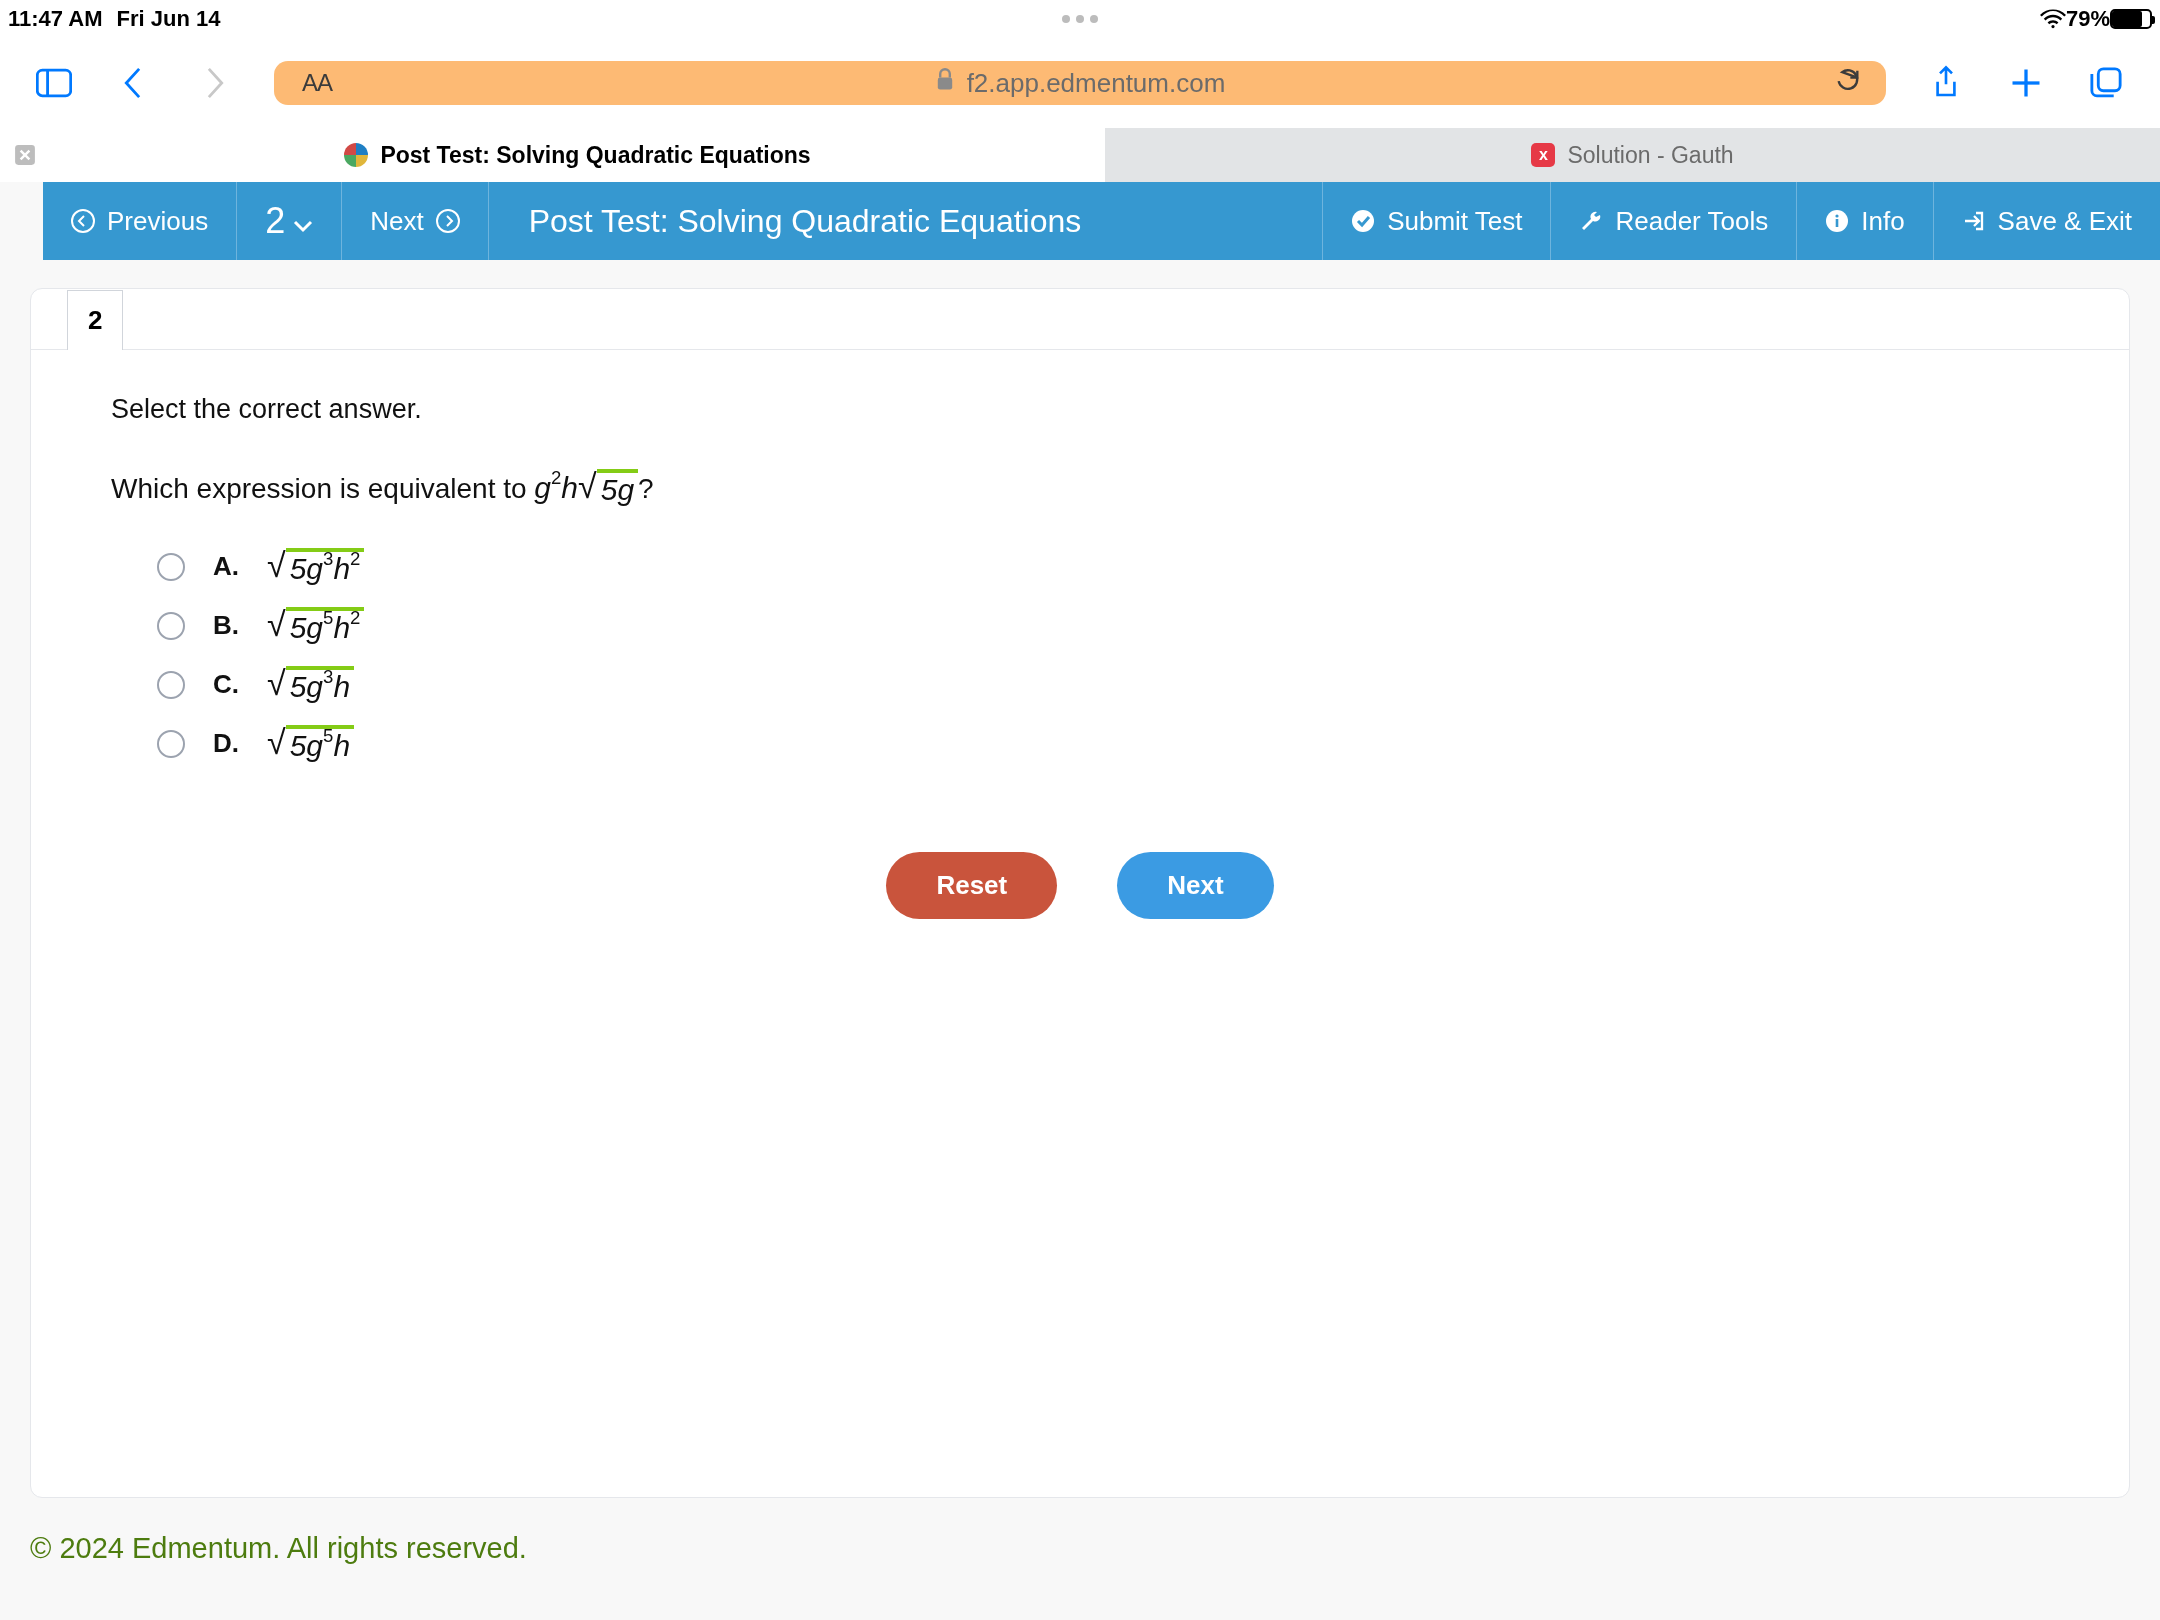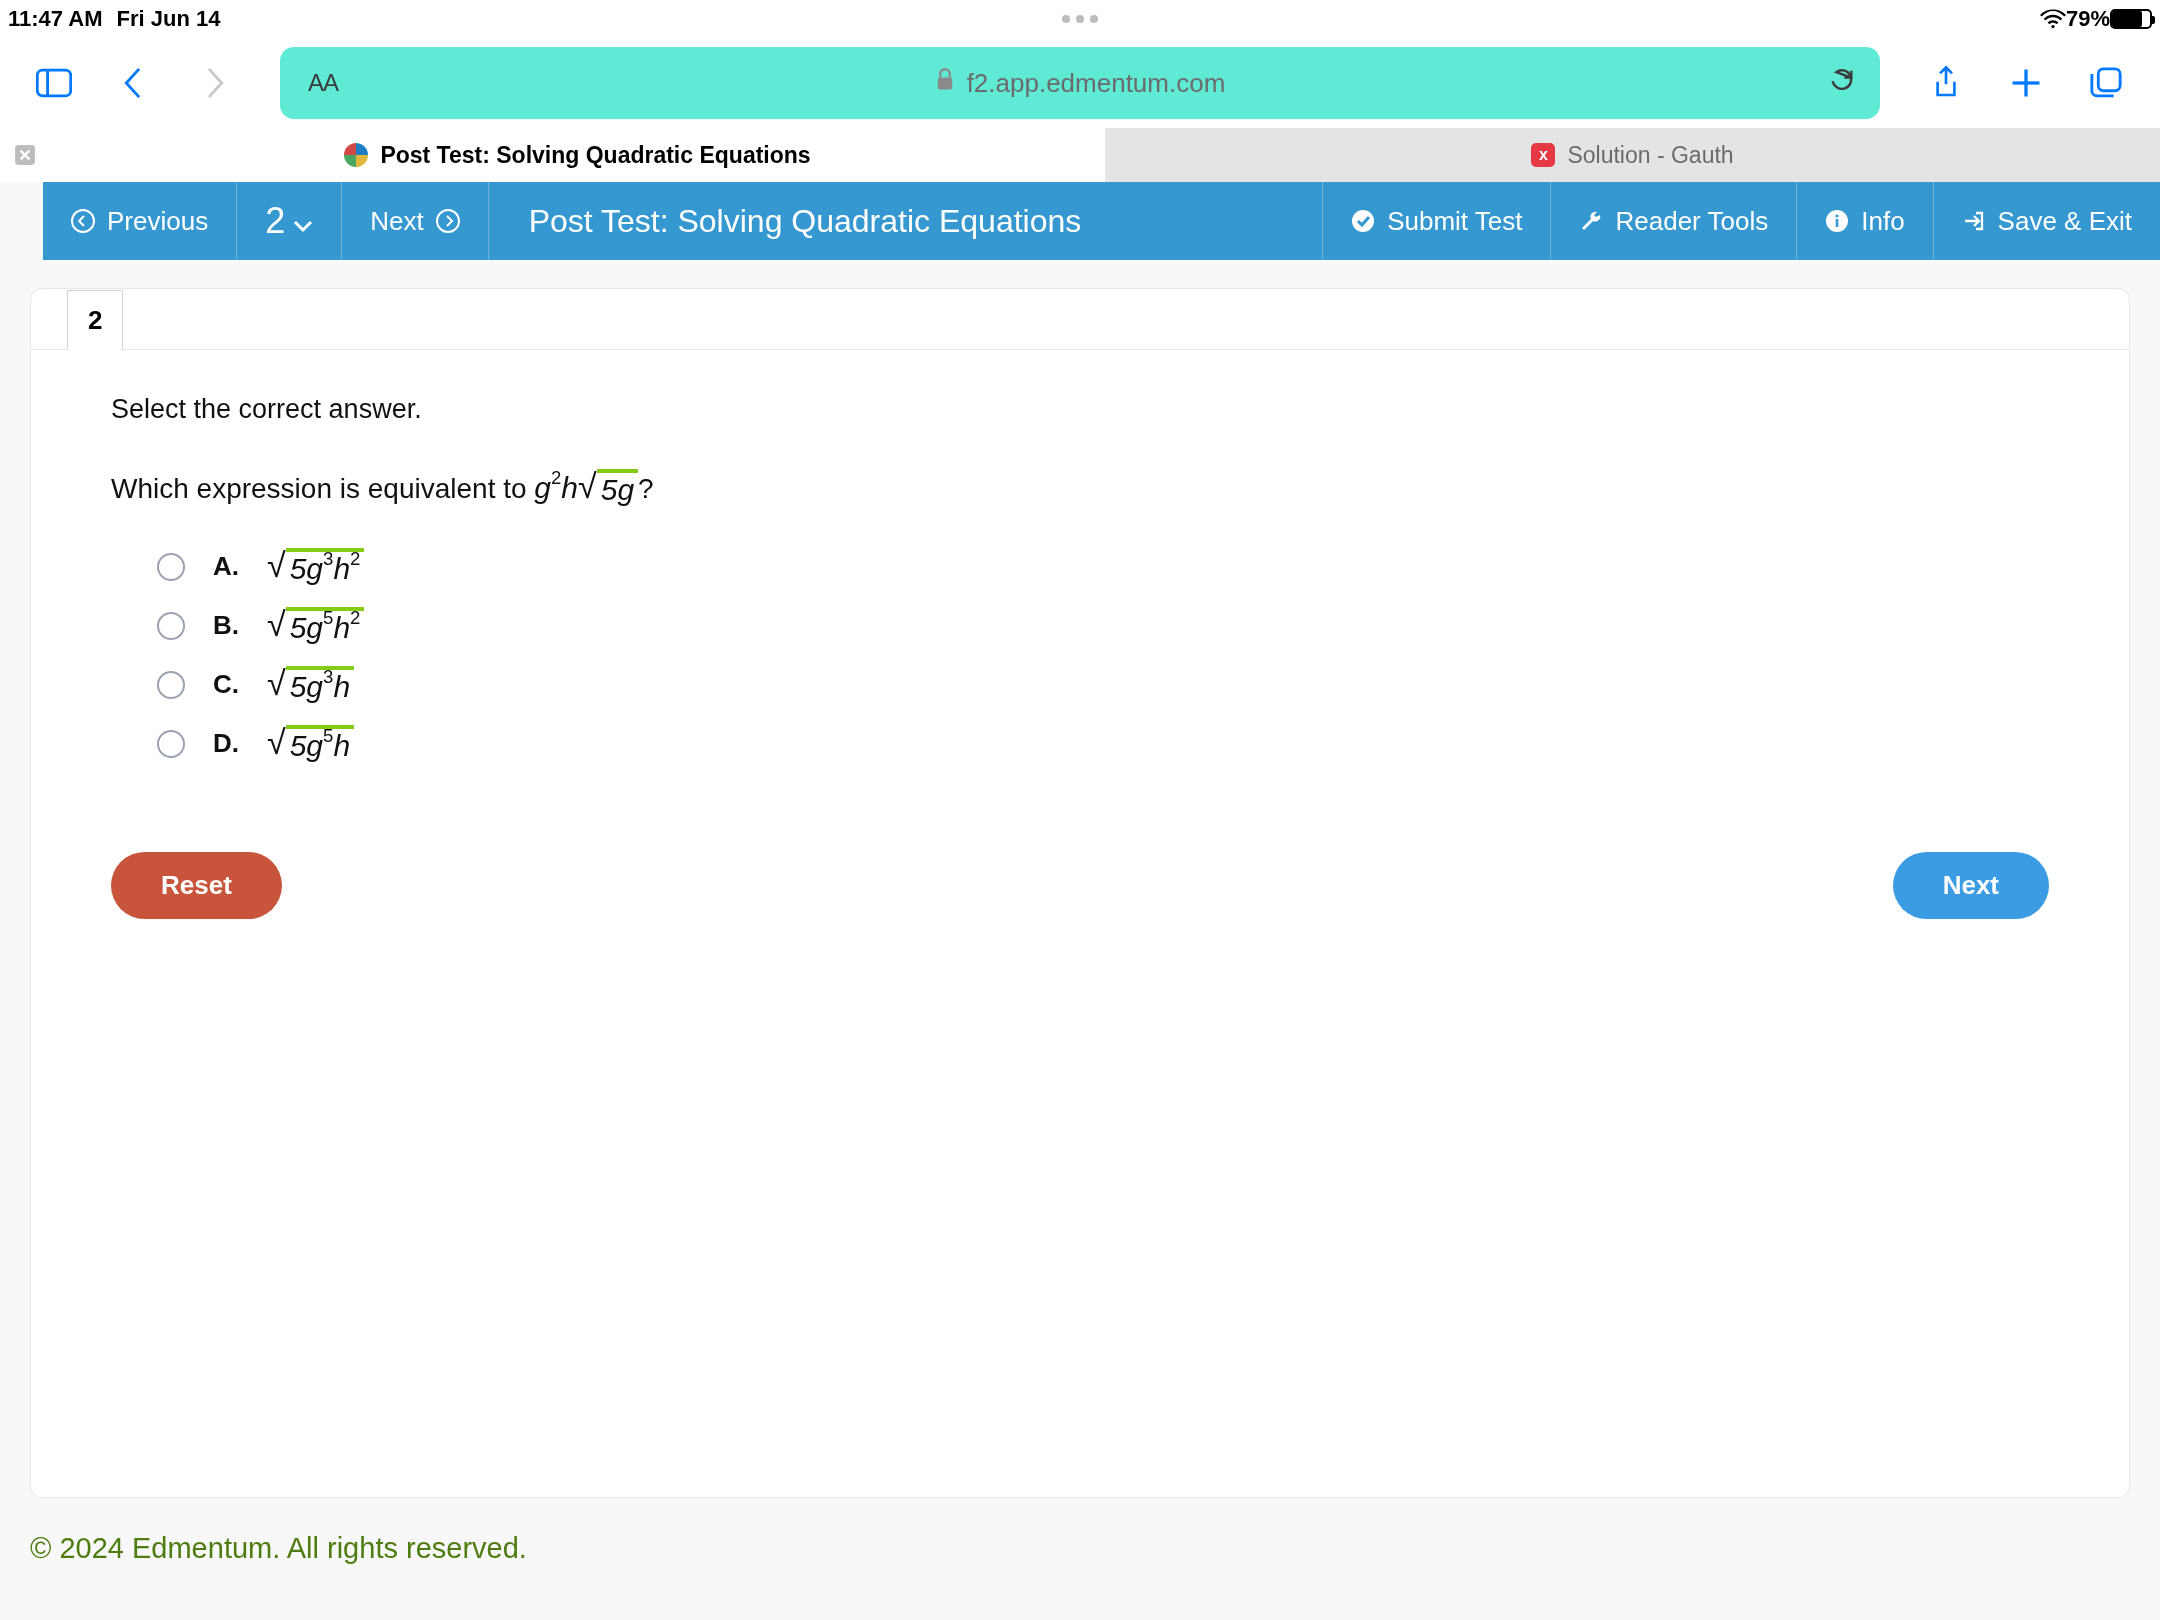--- a/index.html
+++ b/index.html
@@ -14,21 +14,21 @@
 .wifi-icon { display: inline-flex; }
 .battery { width: 42px; height: 20px; border: 2px solid #000; border-radius: 5px; position: relative; display:flex; align-items:center; }
 .battery::after { content: ""; position: absolute; right: -5px; top: 5px; width: 3px; height: 8px; background: #000; border-radius: 0 2px 2px 0; }
 .battery-fill { background: #000; height: 100%; width: 79%; border-radius: 2px; }
 
 
 .safari-bar { height: 90px; display: flex; align-items: center; padding: 0 30px; gap: 32px; background: #fff; }
 .safari-btn { width: 48px; height: 48px; display:flex; align-items:center; justify-content:center; color:#0079ff; }
 .safari-btn.disabled { color:#c8c8c8; }
 .safari-btn svg{ width:36px; height:36px; stroke:currentColor; fill:none; stroke-width:2.2; }
-.address { flex: 1; height: 72px; background: #5eead4; border-radius: 14px; display: flex; align-items: center; justify-content: center; gap: 12px; font-size: 26px; color: #6b6b6b; margin: 0 10px; position:relative; }
+.address { flex: 1; height: 44px; background: #fdba74; border-radius: 14px; display: flex; align-items: center; justify-content: center; gap: 12px; font-size: 26px; color: #6b6b6b; margin: 0 4px; position:relative; }
 .address .aa { position:absolute; left:28px; font-size:24px; color:#3b3b3b; letter-spacing:-1px;}
 .address .refresh{ position:absolute; right:24px; font-size:28px; color:#3b3b3b;}
 .address .lock{ color:#8a8a8a;}
 
 
 .tab-strip { height: 54px; display: flex; align-items: stretch; background: #e2e4e6; }
 .close-tabs{ width:50px; display:flex; align-items:center; justify-content:center; color:#9a9a9a; background:#fff;}
 .tab { flex:1; display: flex; align-items: center; justify-content:center; gap: 12px; font-size: 23px; cursor:pointer; }
 .tab.active{ background:#fff; font-weight:700; }
 .tab.inactive{ color:#6b6b6b; font-weight:500;}
@@ -57,21 +57,21 @@
 .options{ padding-left: 46px; }
 .option{ display:flex; align-items:center; gap: 28px; margin-bottom: 22px; cursor:pointer;}
 .radio{ width:28px; height:28px; border:2px solid #9ca3af; border-radius:50%;}
 .opt-label{ font-weight:700; font-size:26px;}
 .opt-expr{ font-family: "STIXGeneral","Cambria Math", Georgia, serif; font-style: italic; font-size:30px; }
 .sqrt{ display:inline-flex; align-items:flex-start; font-style: normal; }
 .sqrt .surd{ font-size:34px; line-height:1; }
 .sqrt .rad{ border-top:4px solid #84cc16; padding: 0 4px; line-height:1.1; font-style: italic;}
 sup{ font-size:.62em; font-style:normal; position:relative; top:-.15em;}
 
-.btn-row{ display:flex; justify-content:space-between; gap: 60px; margin-top: 90px;}
+.btn-row{ display:flex; justify-content:center; gap: 60px; margin-top: 90px;}
 .pill{ padding: 18px 50px; border-radius: 999px; color:#fff; font-size:26px; font-weight:600; cursor:pointer; border:none;}
 .pill.reset{ background:#c9543c;}
 .pill.next{ background:#3b9be3;}
 
 .footer{ padding: 34px 30px; font-size: 29px; color: #4d7c0f; }
 </style>
 </head>
 <body>
 
 <div class="status-bar">

